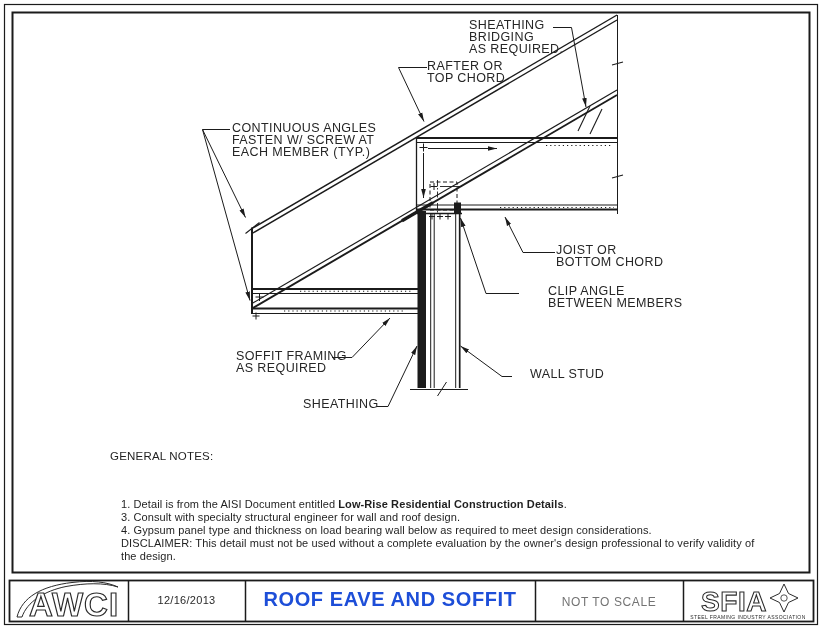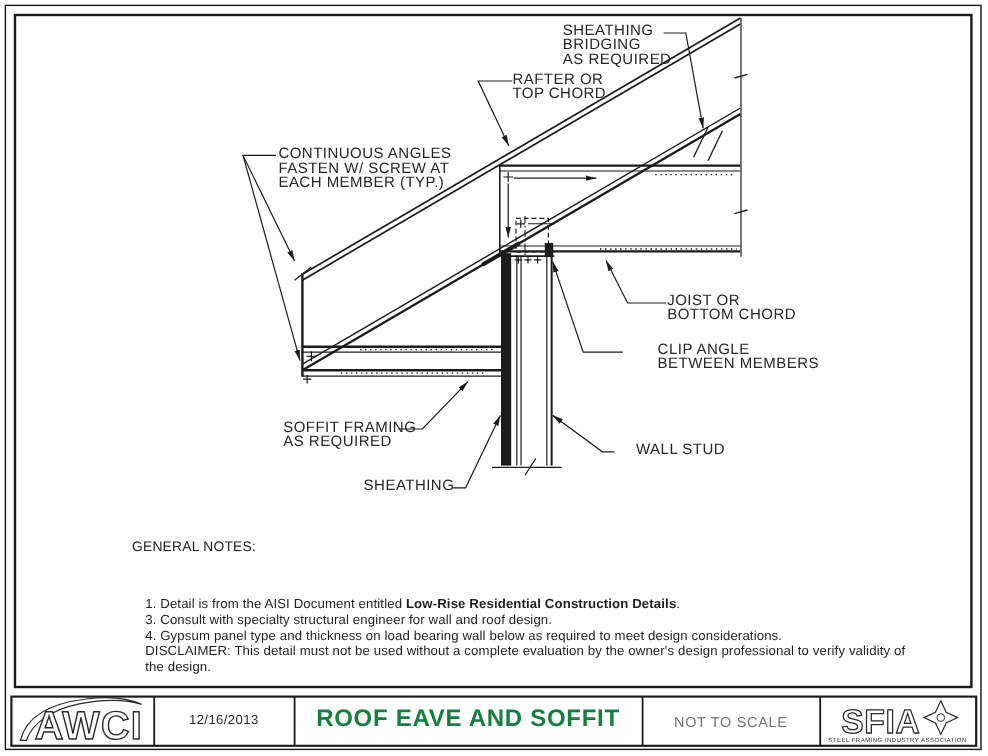--- a/index.html
+++ b/index.html
@@ -26,21 +26,21 @@
     position:absolute;left:121px;top:537px;width:648px;font-size:11px;
     line-height:13px;color:#1f1f1f;letter-spacing:0.1px;
   }
   
   .tb-date{
     position:absolute;left:128px;top:594px;width:117px;text-align:center;
     font-size:11px;color:#2a2a2a;letter-spacing:0.3px;
   }
   .tb-title{
     position:absolute;left:245px;top:588px;width:290px;text-align:center;
-    font-size:20px;font-weight:bold;color:#15803d;letter-spacing:0.6px;
+    font-size:20px;font-weight:bold;color:#1d4ed8;letter-spacing:0.6px;
   }
   .tb-scale{
     position:absolute;left:535px;top:595px;width:148px;text-align:center;
     font-size:12px;color:#737373;letter-spacing:0.6px;
   }
 </style>
 </head>
 <body>
 
 <div class="page">

